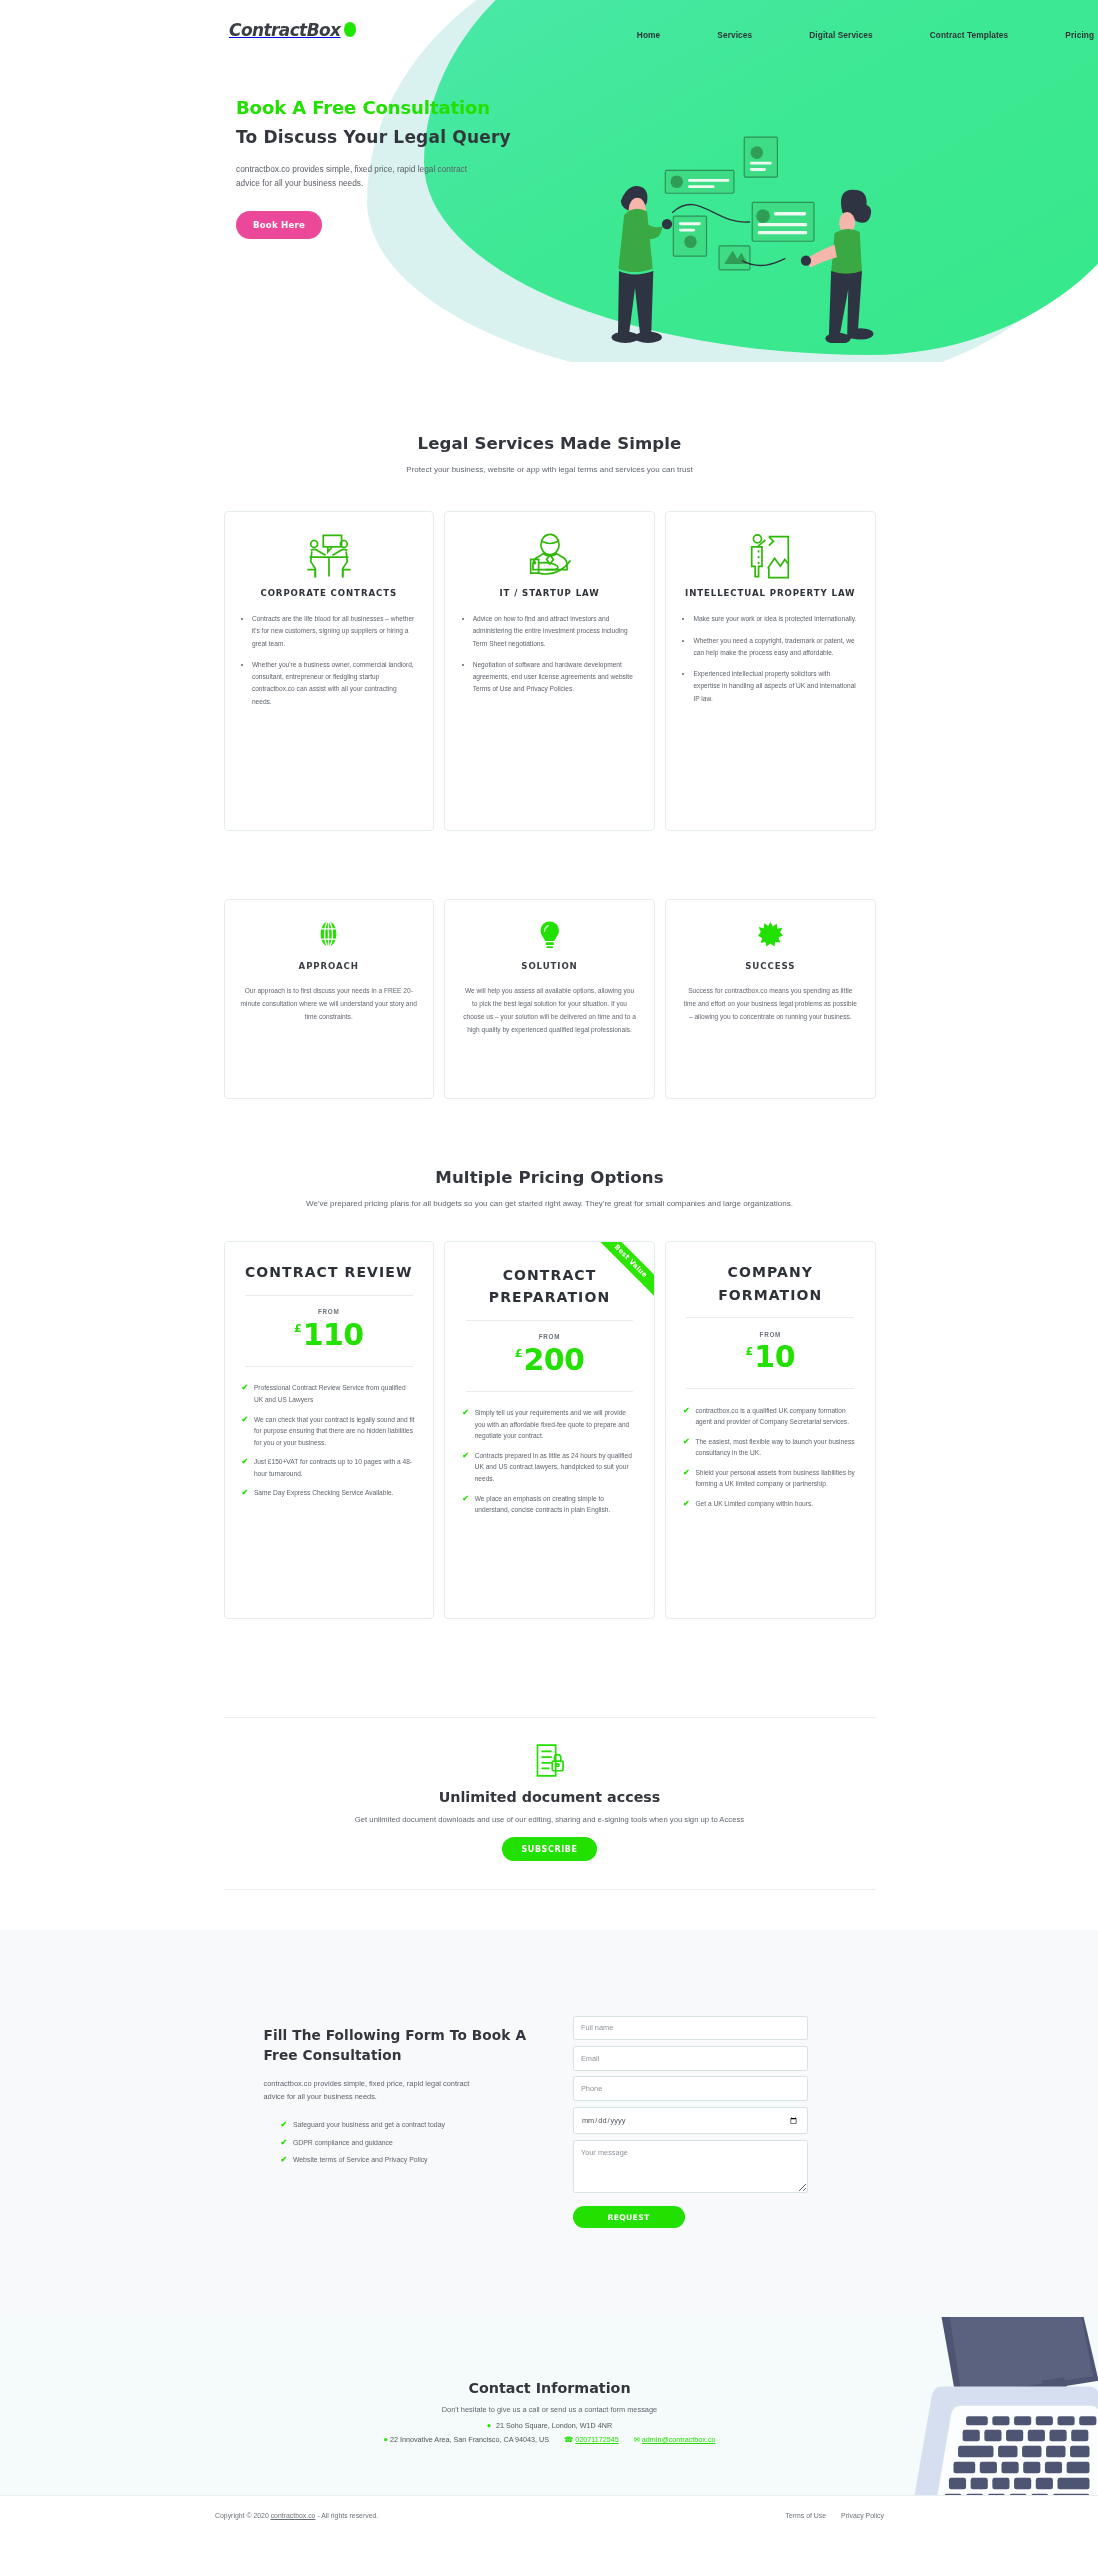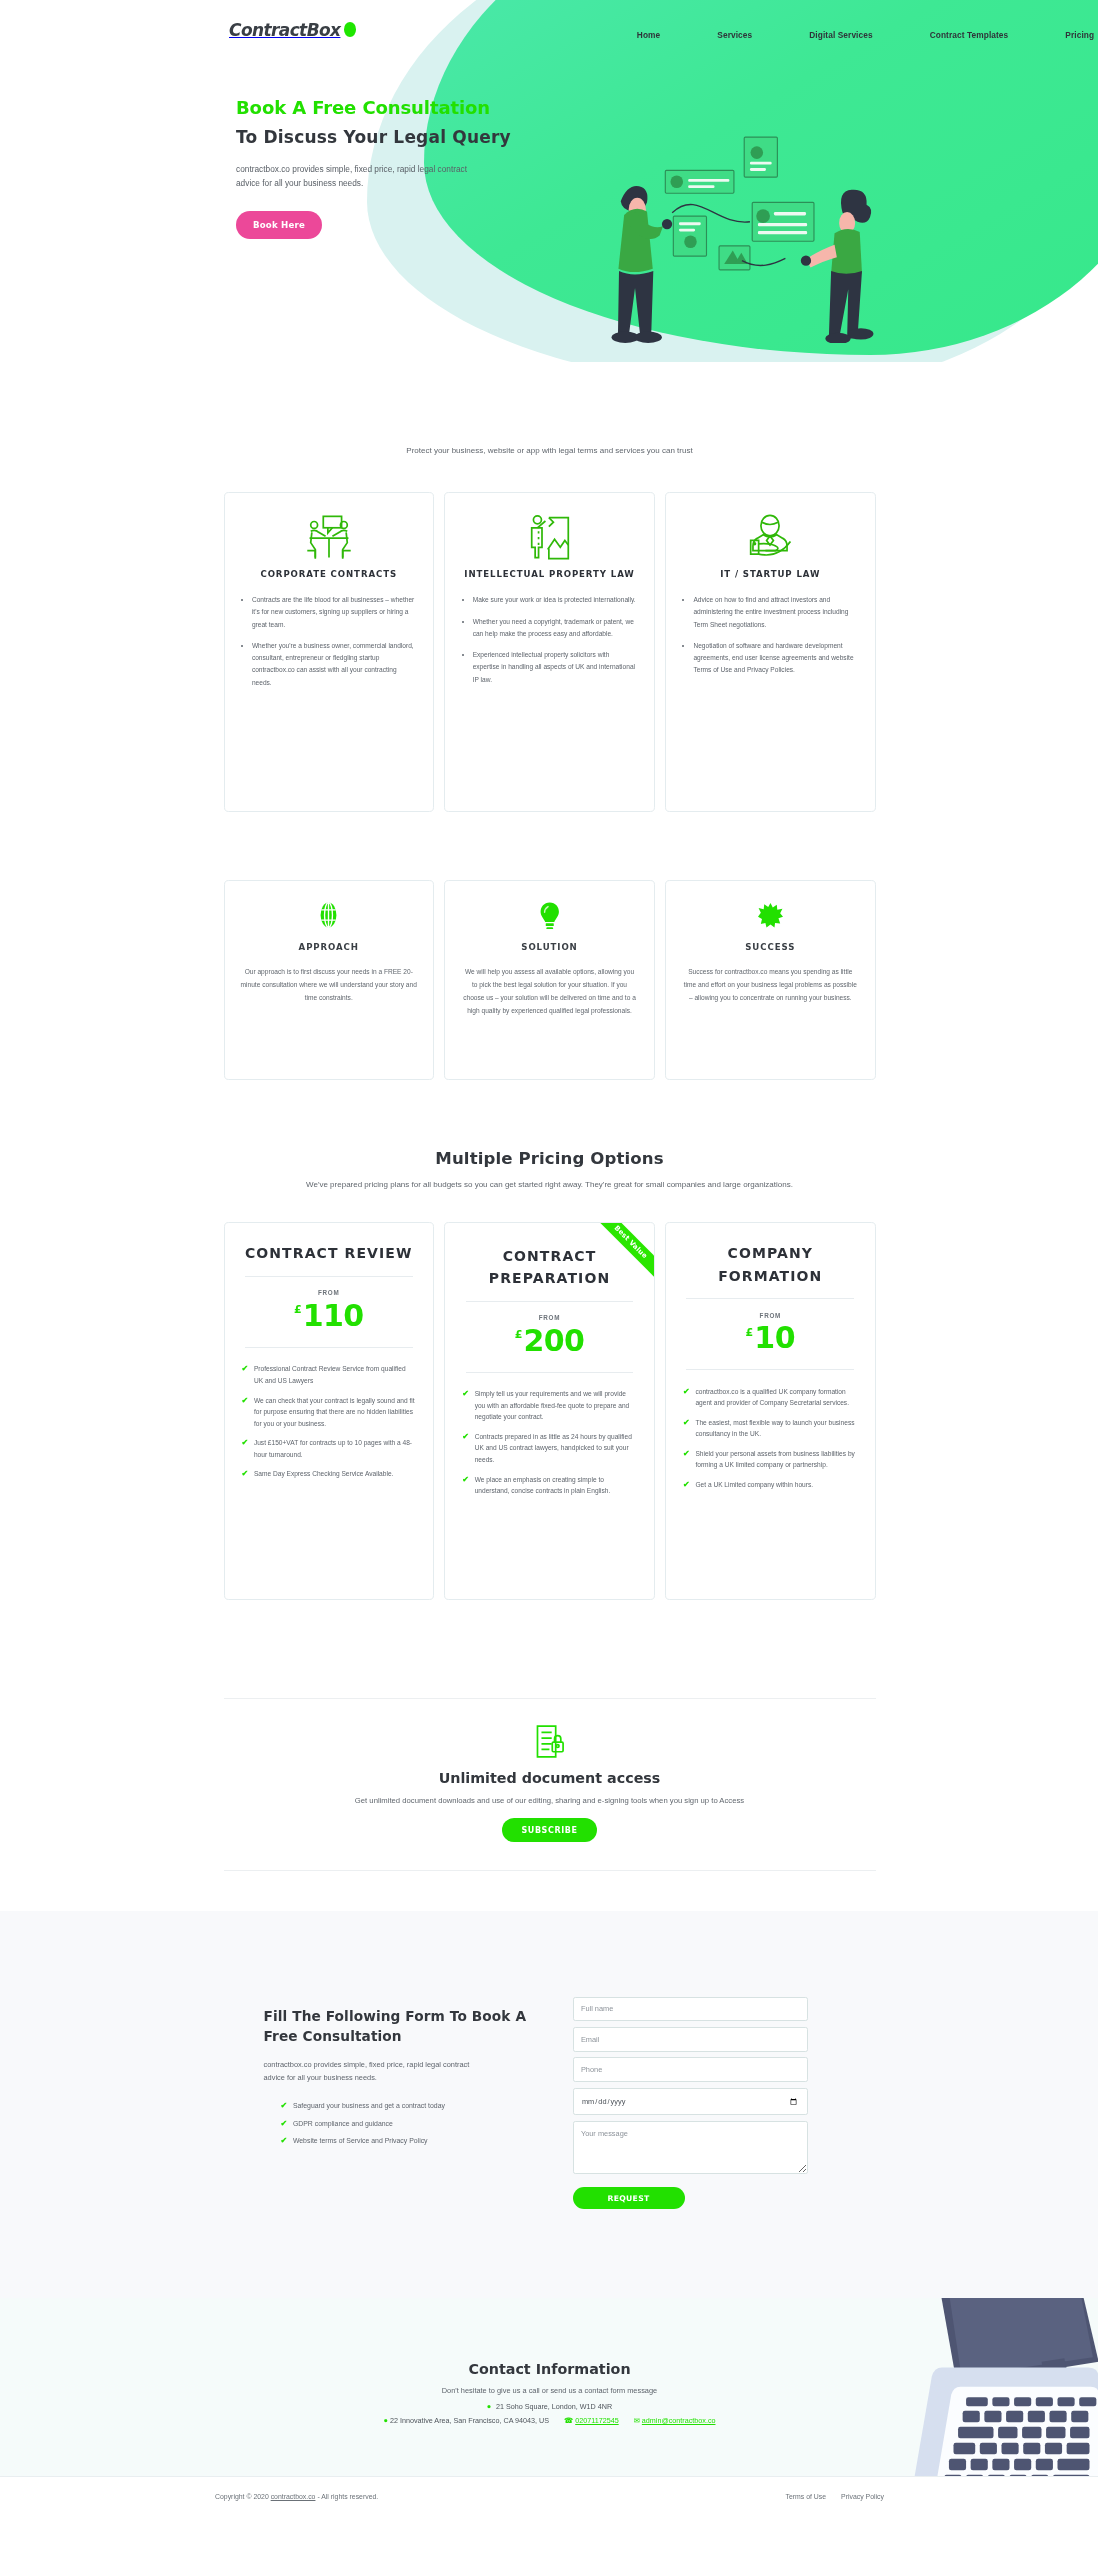--- a/index.html
+++ b/index.html
@@ -283,20 +283,21 @@
         <path d="M472 334 q26 10 54 0 l-8 118 h-18 l2 -86 l-16 86 h-18z" fill="#2e3442"></path>
         <ellipse cx="484" cy="452" rx="22" ry="10" fill="#2e3442"></ellipse>
         <ellipse cx="524" cy="444" rx="22" ry="10" fill="#2e3442"></ellipse>
       </g>
     </svg>
   </section>
 
   <section class="services-sec">
     <div class="wrap">
       <div class="sec-head">
+        <h2 class="sec-title">Legal Services Made Simple</h2>
         <p class="sec-sub">Protect your business, website or app with legal terms and services you can trust</p>
       </div>
       <div class="grid3 services-grid">
 
         <div class="card svc-card">
           <div class="card-icon">
             <svg width="48" height="45" viewBox="0 0 84 78" fill="none" stroke="#2fb808" stroke-width="3">
               <rect x="32" y="2" width="32" height="20"></rect>
                 <path d="M40 22 l0 9 l8 -9"></path>
               <circle cx="16" cy="17" r="6"></circle>
@@ -313,55 +314,55 @@
           </div>
           <h3 class="card-title">CORPORATE CONTRACTS</h3>
           <ul>
             <li>Contracts are the life blood for all businesses – whether it's for new customers, signing up suppliers or hiring a great team.</li>
             <li>Whether you're a business owner, commercial landlord, consultant, entrepreneur or fledgling startup contractbox.co can assist with all your contracting needs.</li>
           </ul>
         </div>
 
         <div class="card svc-card">
           <div class="card-icon">
-            <svg width="48" height="46" viewBox="0 0 84 80" fill="none" stroke="#2fb808" stroke-width="3">
-              <circle cx="20" cy="10" r="7"></circle>
-              <path d="M10 24 h18 v34 h-6 v18 h-6 v-18 h-6z"></path>
-              <path d="M20 24 l14 -12"></path>
-                <path d="M22 30 v4 M22 40 v4 M22 50 v4"></path>
-              <path d="M40 6 h34 v72 h-34 v-18"></path>
-                <path d="M40 6 l8 8 l-8 8"></path>
-              <path d="M38 62 l12 -18 l10 14 l8 -12 l6 8"></path>
-            </svg>
-          </div>
-          <h3 class="card-title">INTELLECTUAL PROPERTY LAW</h3>
-          <ul>
-            <li>Make sure your work or idea is protected internationally.</li>
-            <li>Whether you need a copyright, trademark or patent, we can help make the process easy and affordable.</li>
-            <li>Experienced intellectual property solicitors with expertise in handling all aspects of UK and international IP law.</li>
-          </ul>
-        </div>
-
-        <div class="card svc-card">
-          <div class="card-icon">
             <svg width="50" height="46" viewBox="0 0 88 80" fill="none" stroke="#2fb808" stroke-width="3">
               <ellipse cx="44" cy="20" rx="16" ry="18"></ellipse>
                 <path d="M30 14 q14 8 28 0"></path>
               <path d="M32 36 q12 8 24 0 l10 6 q8 4 8 14 v8 h-60 v-8 q0 -10 8 -14z"></path>
               <path d="M44 38 l-6 8 l6 8 l6 -8z"></path>
               <path d="M10 46 h14 v24 h-14z"></path>
                 <circle cx="17" cy="52" r="1.5" fill="#2fb808"></circle>
               <path d="M24 52 q20 -2 30 4 q8 4 0 8 h-18"></path>
               <path d="M24 70 q34 8 56 -22"></path>
             </svg>
           </div>
           <h3 class="card-title">IT / STARTUP LAW</h3>
           <ul>
             <li>Advice on how to find and attract investors and administering the entire investment process including Term Sheet negotiations.</li>
             <li>Negotiation of software and hardware development agreements, end user license agreements and website Terms of Use and Privacy Policies.</li>
+          </ul>
+        </div>
+
+        <div class="card svc-card">
+          <div class="card-icon">
+            <svg width="48" height="46" viewBox="0 0 84 80" fill="none" stroke="#2fb808" stroke-width="3">
+              <circle cx="20" cy="10" r="7"></circle>
+              <path d="M10 24 h18 v34 h-6 v18 h-6 v-18 h-6z"></path>
+              <path d="M20 24 l14 -12"></path>
+                <path d="M22 30 v4 M22 40 v4 M22 50 v4"></path>
+              <path d="M40 6 h34 v72 h-34 v-18"></path>
+                <path d="M40 6 l8 8 l-8 8"></path>
+              <path d="M38 62 l12 -18 l10 14 l8 -12 l6 8"></path>
+            </svg>
+          </div>
+          <h3 class="card-title">INTELLECTUAL PROPERTY LAW</h3>
+          <ul>
+            <li>Make sure your work or idea is protected internationally.</li>
+            <li>Whether you need a copyright, trademark or patent, we can help make the process easy and affordable.</li>
+            <li>Experienced intellectual property solicitors with expertise in handling all aspects of UK and international IP law.</li>
           </ul>
         </div>
 
       </div>
     </div>
   </section>
 
   <section class="aps-sec">
     <div class="wrap">
       <div class="grid3">

